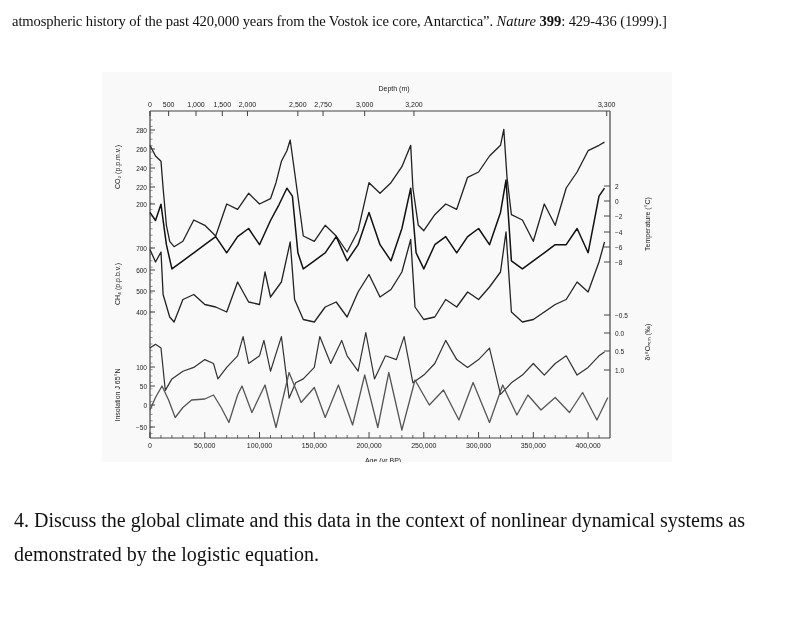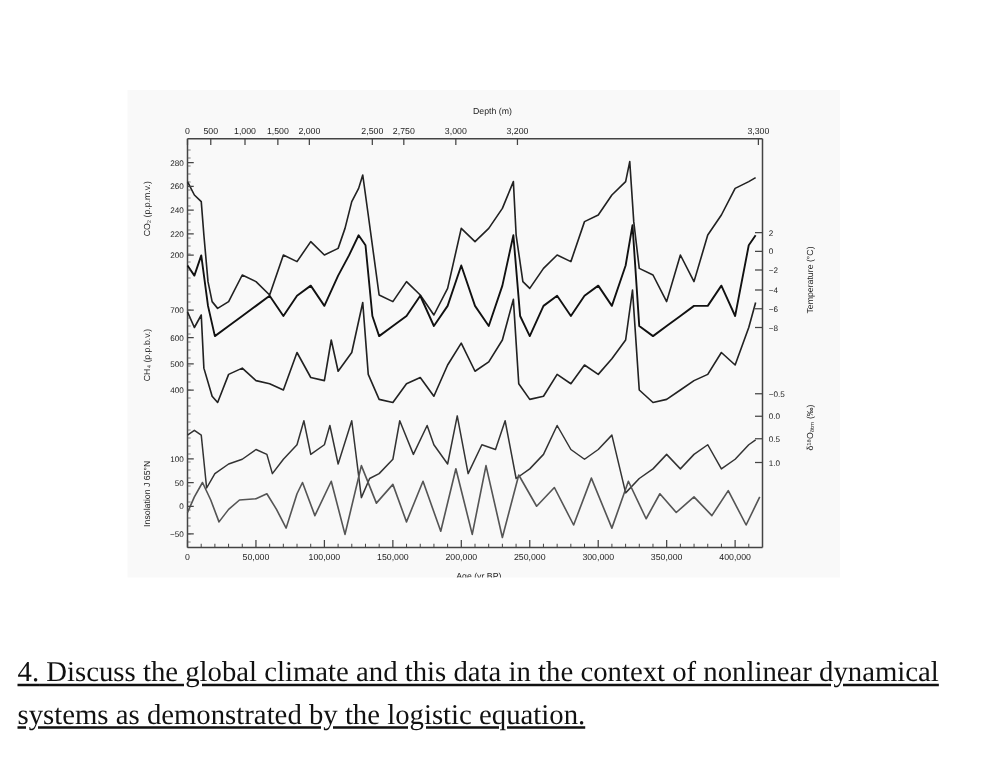--- a/index.html
+++ b/index.html
@@ -3,27 +3,30 @@
 <meta charset="utf-8">
 <style>
   html, body { margin: 0; padding: 0; background: #ffffff; }
   body { width: 806px; height: 622px; position: relative; overflow: hidden; font-family: "Liberation Serif", serif; color: #111; }
   .intro { position: absolute; left: 12px; top: 6px; width: 790px; font-size: 16.2px; line-height: 30px; letter-spacing: -0.1px; }
   .intro .cite { font-size: 14.6px; }
   .intro i { font-style: italic; }
   .intro b { font-weight: bold; }
   .figure { position: absolute; left: 102px; top: 72px; width: 570px; height: 390px; background: #f9f9f9; }
   .figure svg { position: absolute; left: 0; top: 0; }
-  .question { position: absolute; left: 14px; top: 521px; width: 780px; font-size: 23px; line-height: 34px; text-decoration: underline; }
+  .question { position: absolute; left: 14px; top: 503px; width: 780px; font-size: 20px; line-height: 34px; }
   svg text { font-family: "Liberation Sans", sans-serif; fill: #222; }
 </style>
 </head>
 <body>
 
 <div class="intro">
+  <div class="cite">
+    <span>atmospheric history of the past 420,000 years from the Vostok ice core, Antarctica”. </span><i>Nature</i> <b>399</b><span>: 429-436 (1999).]</span>
+  </div>
 </div>
 
 <div class="figure">
   <svg id="chart" width="570" height="390" viewBox="0 0 570 390">
       <line x1="48" y1="39" x2="508" y2="39" stroke="#444" stroke-width="1.2"></line>
       <line x1="48" y1="39" x2="48" y2="366" stroke="#444" stroke-width="1.2"></line>
       <line x1="48" y1="366" x2="508" y2="366" stroke="#444" stroke-width="1.2"></line>
       <line x1="508" y1="39" x2="508" y2="366" stroke="#444" stroke-width="1.2"></line>
       <text x="292" y="19" font-size="7" text-anchor="middle">Depth (m)</text>
       <line x1="48" y1="39" x2="48" y2="44" stroke="#444" stroke-width="1"></line>

